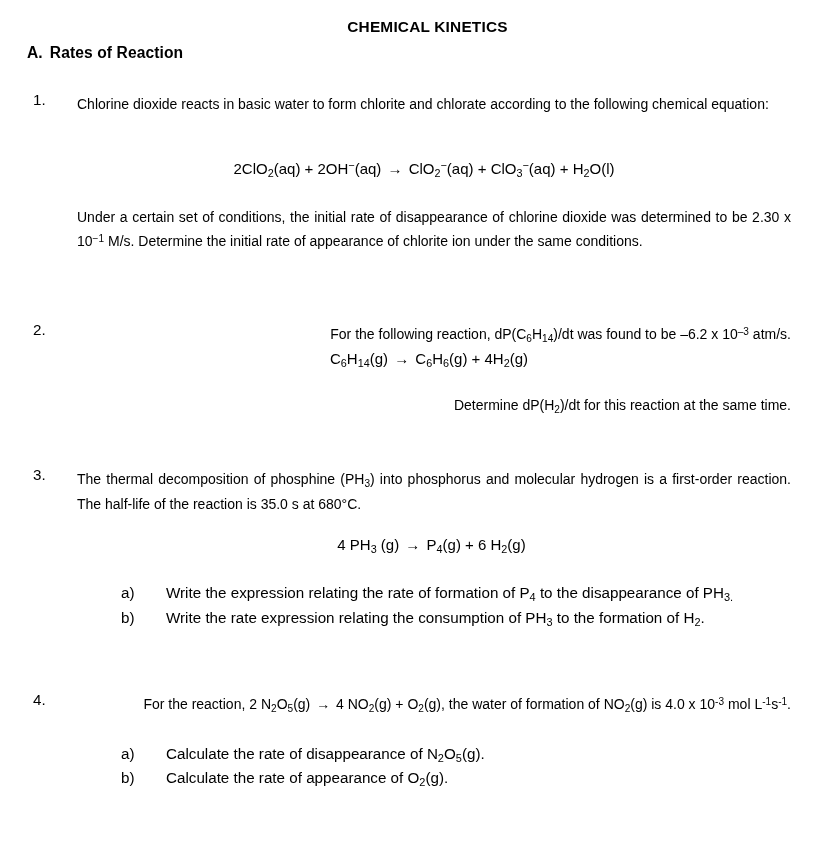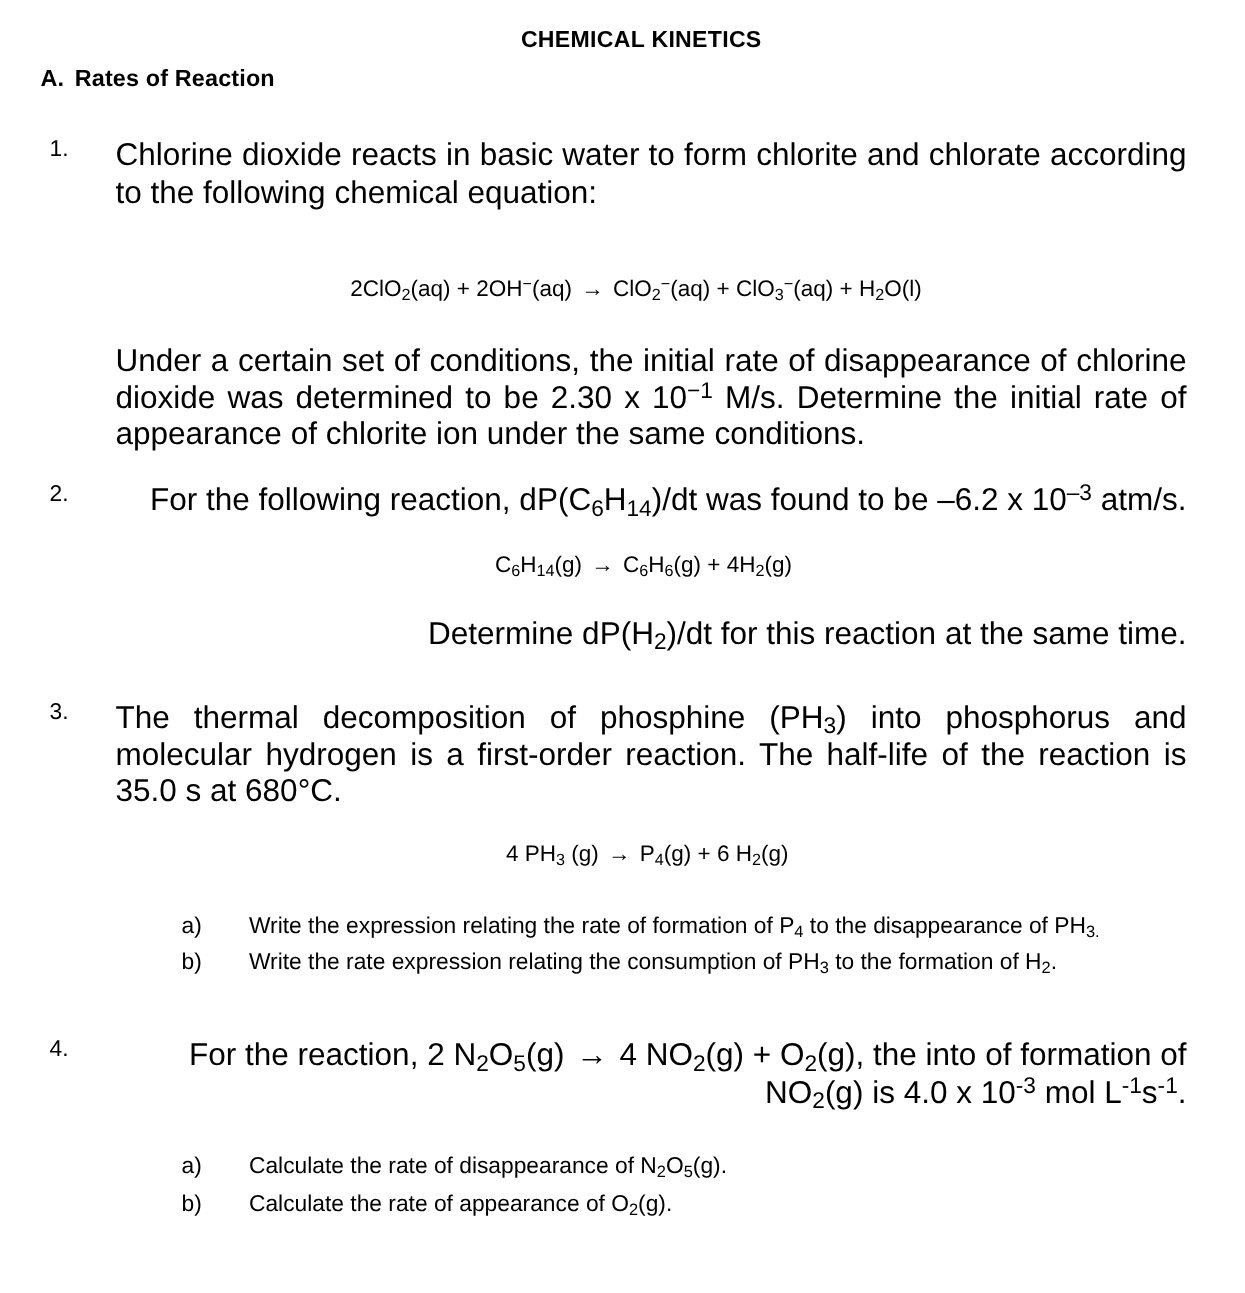--- a/index.html
+++ b/index.html
@@ -58,21 +58,21 @@
     width: 44px;
     text-align: left;
   }
   .qbody {
     margin-left: 44px;
   }
   .para {
     text-align: justify;
     text-justify: inter-word;
     line-height: 24.5px;
-    font-size: 21px;
+    font-size: 14px;
   }
   .para.nojust { text-align: right; }
 
   
   .equation {
     text-align: center;
     font-size: 15px;
     line-height: 24px;
     white-space: nowrap;
   }
@@ -144,21 +144,21 @@
     </div>
   </div>
 
   <div class="question" style="top:322px;">
     <div class="qnum">2.</div>
     <div class="qbody">
       <div class="para nojust">
         <span>For the following reaction, dP(C</span><sub>6</sub><span>H</span><sub>14</sub><span>)/dt was found to be –6.2 x 10</span><sup>–3</sup><span> atm/s.</span>
       </div>
 
-      <div class="equation" style="margin-top:18px;margin-left:-10px;">
+      <div class="equation" style="margin-left:-10px;">
         <span class="nb"><span>C</span><sub>6</sub><span>H</span><sub>14</sub><span>(g)</span></span>
         <span class="arrow">→</span>
         <span class="nb"><span>C</span><sub>6</sub><span>H</span><sub>6</sub><span>(g)</span></span>
         <span>+</span>
         <span class="nb"><span>4</span><span>H</span><sub>2</sub><span>(g)</span></span>
       </div>
 
       <div class="para nojust" style="margin-top:22px;">
         <span>Determine dP(H</span><sub>2</sub><span>)/dt for this reaction at the same time.</span>
       </div>
@@ -190,21 +190,21 @@
           <span class="subtext nojust"><span>Write the rate expression relating the consumption of PH</span><sub>3</sub><span> to the formation of H</span><sub>2</sub><span>.</span></span>
         </div>
       </div>
     </div>
   </div>
 
   <div class="question" style="top:692px;">
     <div class="qnum">4.</div>
     <div class="qbody">
       <div class="para nojust">
-        <span>For the reaction, 2 N</span><sub>2</sub><span>O</span><sub>5</sub><span>(g) </span><span class="arrow">→</span><span> 4 NO</span><sub>2</sub><span>(g) + O</span><sub>2</sub><span>(g), the into of formation of NO</span><sub>2</sub><span>(g) is 4.0 x 10</span><sup>-3</sup><span> mol L</span><sup>-1</sup><span>s</span><sup>-1</sup><span>.</span>
+        <span>For the reaction, 2 N</span><sub>2</sub><span>O</span><sub>5</sub><span>(g) </span><span class="arrow">→</span><span> 4 NO</span><sub>2</sub><span>(g) + O</span><sub>2</sub><span>(g), the water of formation of NO</span><sub>2</sub><span>(g) is 4.0 x 10</span><sup>-3</sup><span> mol L</span><sup>-1</sup><span>s</span><sup>-1</sup><span>.</span>
       </div>
 
       <div style="margin-top:25px;">
         <div class="subitem">
           <span class="sublabel">a)</span>
           <span class="subtext nojust"><span>Calculate the rate of disappearance of N</span><sub>2</sub><span>O</span><sub>5</sub><span>(g).</span></span>
         </div>
         <div class="subitem">
           <span class="sublabel">b)</span>
           <span class="subtext nojust"><span>Calculate the rate of appearance of O</span><sub>2</sub><span></span><sub></sub><span>(g).</span></span>

